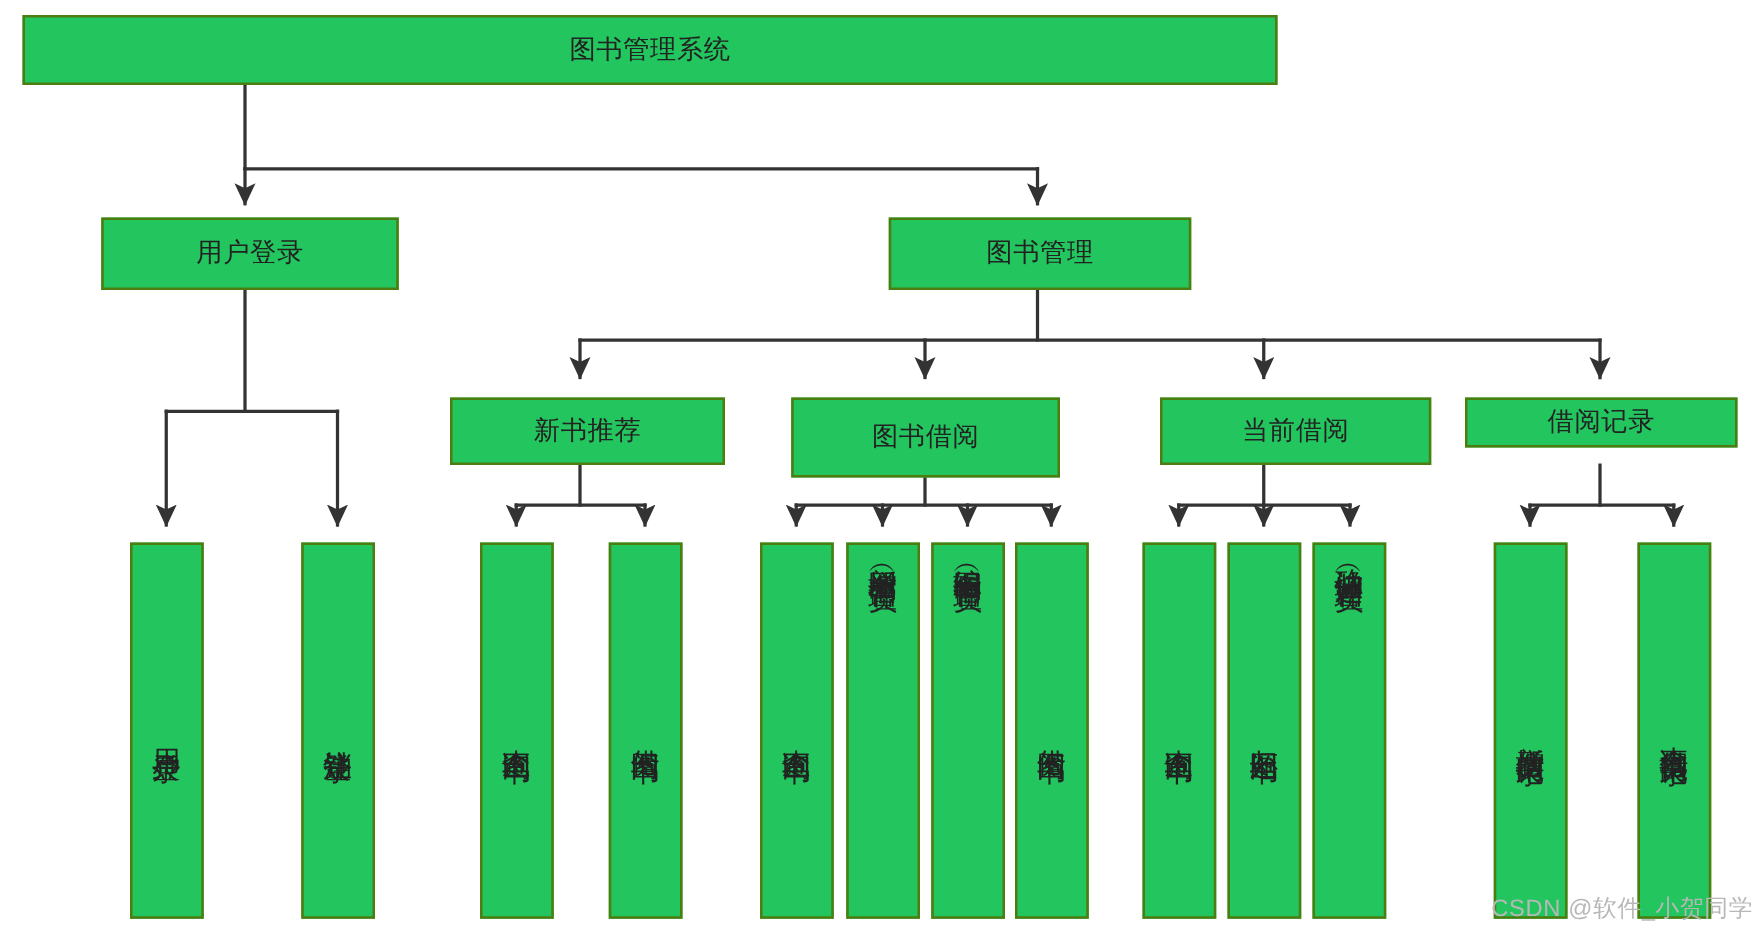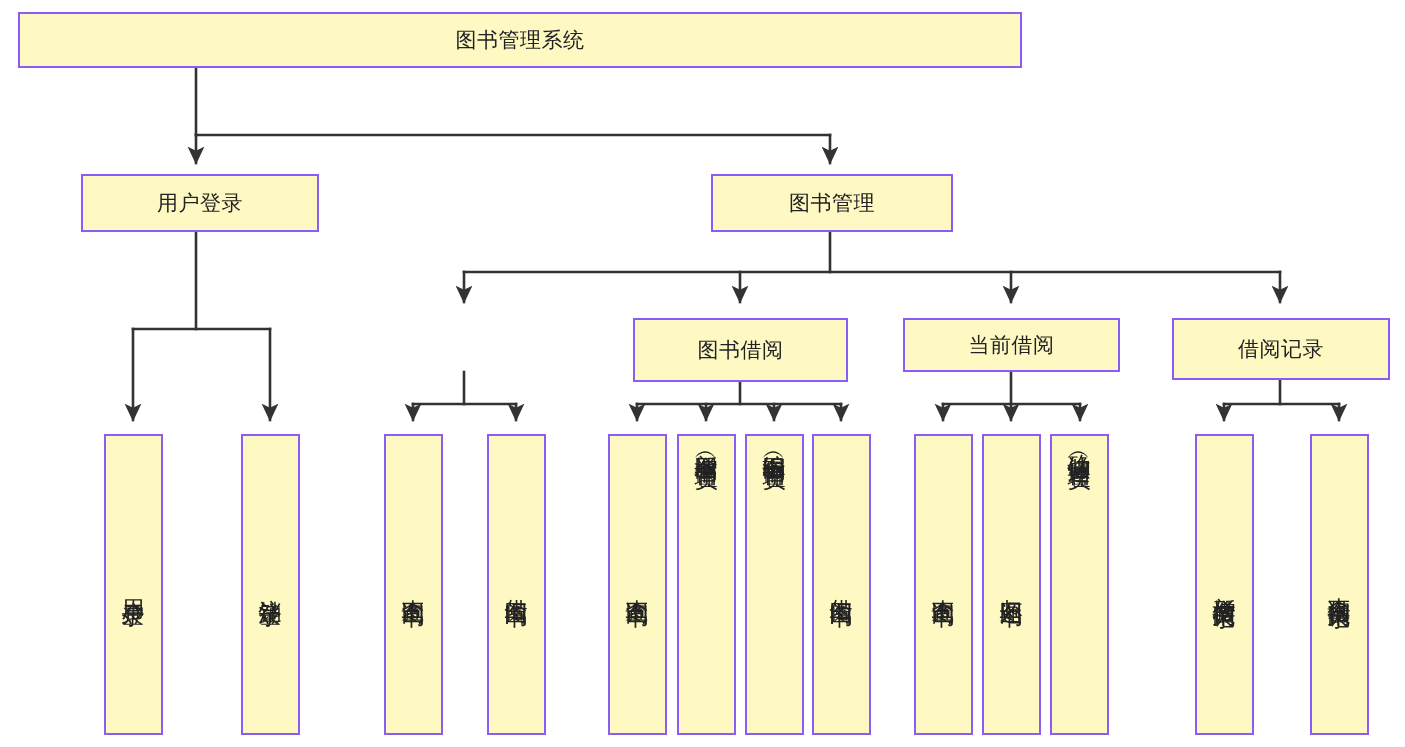--- a/index.html
+++ b/index.html
@@ -20,22 +20,22 @@
   #edges {
     position: absolute;
     left: 0;
     top: 0;
     width: 1405px;
     height: 747px;
   }
   .node {
     position: absolute;
     box-sizing: border-box;
-    background: #fef9c3;
-    border: 2px solid #8b5cf6;
+    background: #22c55e;
+    border: 2px solid #4d7c0f;
     display: flex;
     align-items: center;
     justify-content: center;
     color: #222222;
   }
   .node-h .node-label {
     font-size: 21px;
     line-height: 1.1;
     white-space: nowrap;
     letter-spacing: 0.5px;
@@ -126,30 +126,33 @@
   </div>
 
   <div class="node node-h" style="left:81px; top:174px; width:238px; height:58px;">
     <span class="node-label">用户登录</span>
   </div>
 
   <div class="node node-h" style="left:711px; top:174px; width:242px; height:58px;">
     <span class="node-label">图书管理</span>
   </div>
 
+  <div class="node node-h" style="left:360px; top:318px; width:220px; height:54px;">
+    <span class="node-label">新书推荐</span>
+  </div>
 
   <div class="node node-h" style="left:633px; top:318px; width:215px; height:64px;">
     <span class="node-label">图书借阅</span>
   </div>
 
-  <div class="node node-h" style="left:903px; top:318px; width:217px; height:54px;text-align:right;">
+  <div class="node node-h" style="left:928px; top:318px; width:217px; height:54px;text-align:right;">
     <span class="node-label">当前借阅</span>
   </div>
 
-  <div class="node node-h" style="left:1172px; top:318px; width:218px; height:62px;">
+  <div class="node node-h" style="left:1172px; top:318px; width:218px; height:40px;">
     <span class="node-label">借阅记录</span>
   </div>
 
   <div class="node node-v center-v" style="left:104px; top:434px; width:59px; height:301px;">
     <span class="node-label">用户登录</span>
   </div>
 
   <div class="node node-v center-v" style="left:241px; top:434px; width:59px; height:301px;">
     <span class="node-label">注销登录</span>
   </div>
@@ -191,14 +194,15 @@
   </div>
 
   <div class="node node-v center-v" style="left:1195px; top:434px; width:59px; height:301px;">
     <span class="node-label">新增借阅记录</span>
   </div>
 
   <div class="node node-v center-v" style="left:1310px; top:434px; width:59px; height:301px;">
     <span class="node-label">查询借阅记录</span>
   </div>
 
+  <div class="watermark" style="left:1193px; top:714px;">CSDN @软件_小贺同学</div>
 
 </div>
 
 </body></html>

